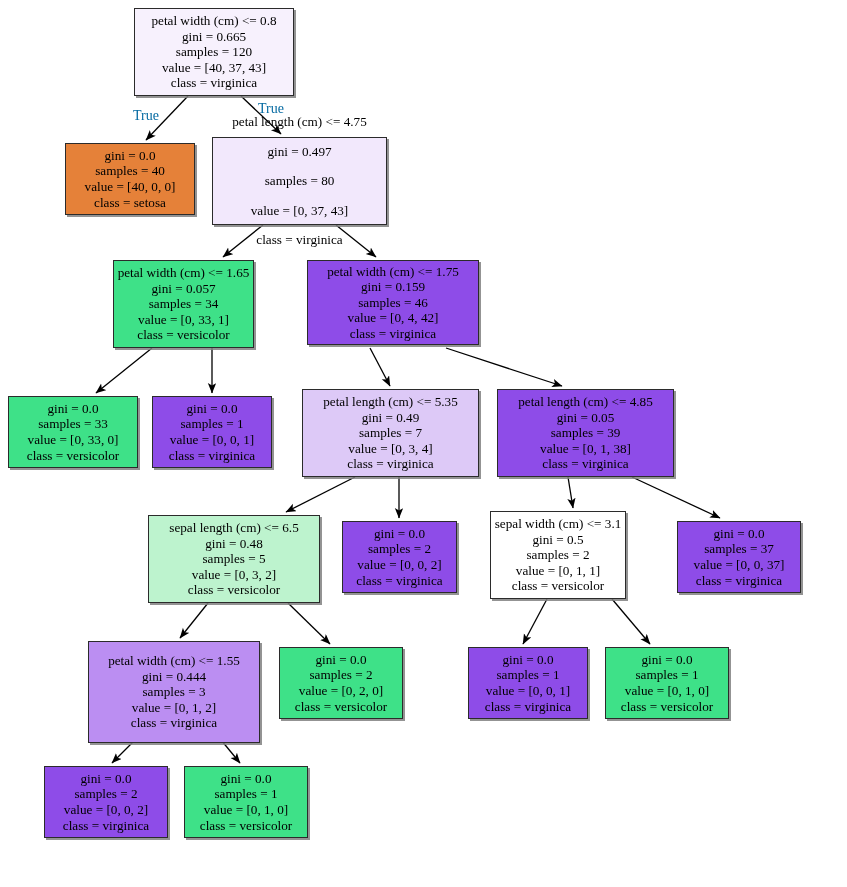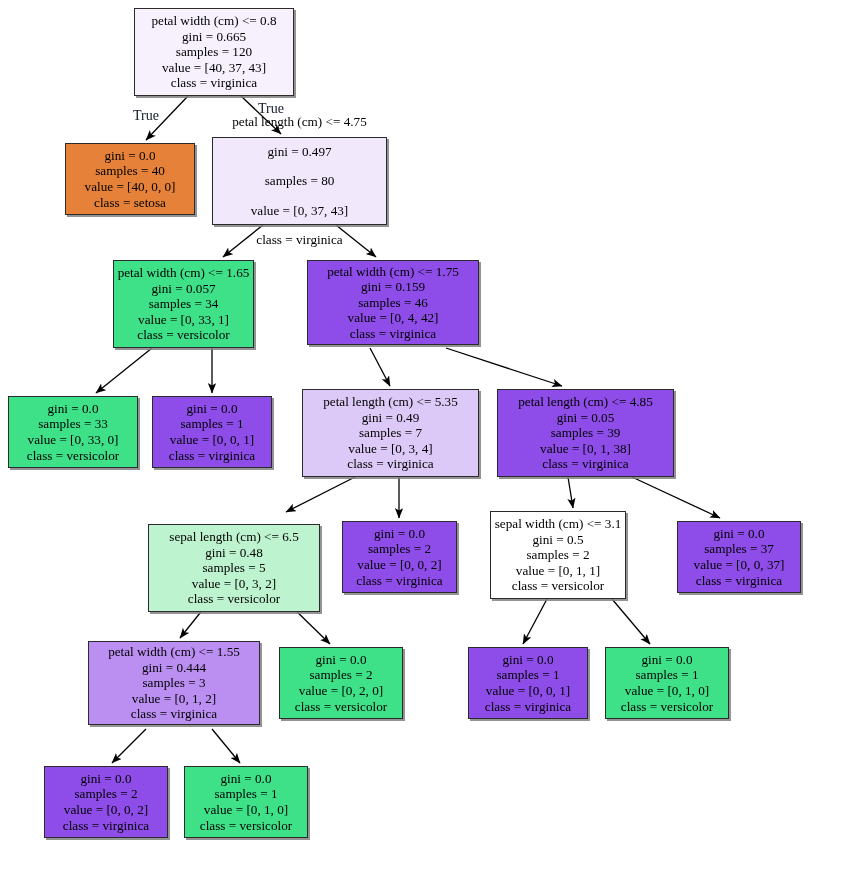--- a/index.html
+++ b/index.html
@@ -36,21 +36,21 @@
     flex-direction: column;
     justify-content: center;
     align-items: center;
     padding: 2px 6px;
     white-space: nowrap;
   }
   .node .ln { display: block; }
   .edge-label {
     position: absolute;
     font-size: 14px;
-    color: #0f172a;
+    color: #0369a1;
     white-space: nowrap;
   }
 </style>
 </head>
 <body>
 
 <div id="canvas">
   <svg id="edges" viewBox="0 0 847 887">
     <defs>
       <marker id="arrow" markerWidth="9" markerHeight="9" refX="7.6" refY="3.2" orient="auto" markerUnits="strokeWidth">
@@ -132,21 +132,21 @@
         <span class="ln">value = [0, 3, 4]</span>
         <span class="ln">class = virginica</span>
       </div>
       <div class="node" style="left: 497px; top: 389px; width: 177px; height: 88px; background: rgb(142, 76, 232);">
         <span class="ln">petal length (cm) &lt;= 4.85</span>
         <span class="ln">gini = 0.05</span>
         <span class="ln">samples = 39</span>
         <span class="ln">value = [0, 1, 38]</span>
         <span class="ln">class = virginica</span>
       </div>
-      <div class="node" style="left: 148px; top: 515px; width: 172px; height: 88px; background: rgb(189, 243, 206); margin-top: 9px;">
+      <div class="node" style="left: 148px; top: 515px; width: 172px; height: 88px; background: rgb(189, 243, 206);">
         <span class="ln">sepal length (cm) &lt;= 6.5</span>
         <span class="ln">gini = 0.48</span>
         <span class="ln">samples = 5</span>
         <span class="ln">value = [0, 3, 2]</span>
         <span class="ln">class = versicolor</span>
       </div>
       <div class="node" style="left: 342px; top: 521px; width: 115px; height: 72px; background: rgb(142, 76, 232);">
         <span class="ln">gini = 0.0</span>
         <span class="ln">samples = 2</span>
         <span class="ln">value = [0, 0, 2]</span>
@@ -158,21 +158,21 @@
         <span class="ln">samples = 2</span>
         <span class="ln">value = [0, 1, 1]</span>
         <span class="ln">class = versicolor</span>
       </div>
       <div class="node" style="left: 677px; top: 521px; width: 124px; height: 72px; background: rgb(142, 76, 232);">
         <span class="ln">gini = 0.0</span>
         <span class="ln">samples = 37</span>
         <span class="ln">value = [0, 0, 37]</span>
         <span class="ln">class = virginica</span>
       </div>
-      <div class="node" style="left: 88px; top: 641px; width: 172px; height: 84px; background: rgb(187, 142, 242);">
+      <div class="node" style="left: 88px; top: 641px; width: 172px; height: 102px; background: rgb(187, 142, 242);">
         <span class="ln">petal width (cm) &lt;= 1.55</span>
         <span class="ln">gini = 0.444</span>
         <span class="ln">samples = 3</span>
         <span class="ln">value = [0, 1, 2]</span>
         <span class="ln">class = virginica</span>
       </div>
       <div class="node" style="left: 279px; top: 647px; width: 124px; height: 72px; background: rgb(62, 225, 136);">
         <span class="ln">gini = 0.0</span>
         <span class="ln">samples = 2</span>
         <span class="ln">value = [0, 2, 0]</span>

